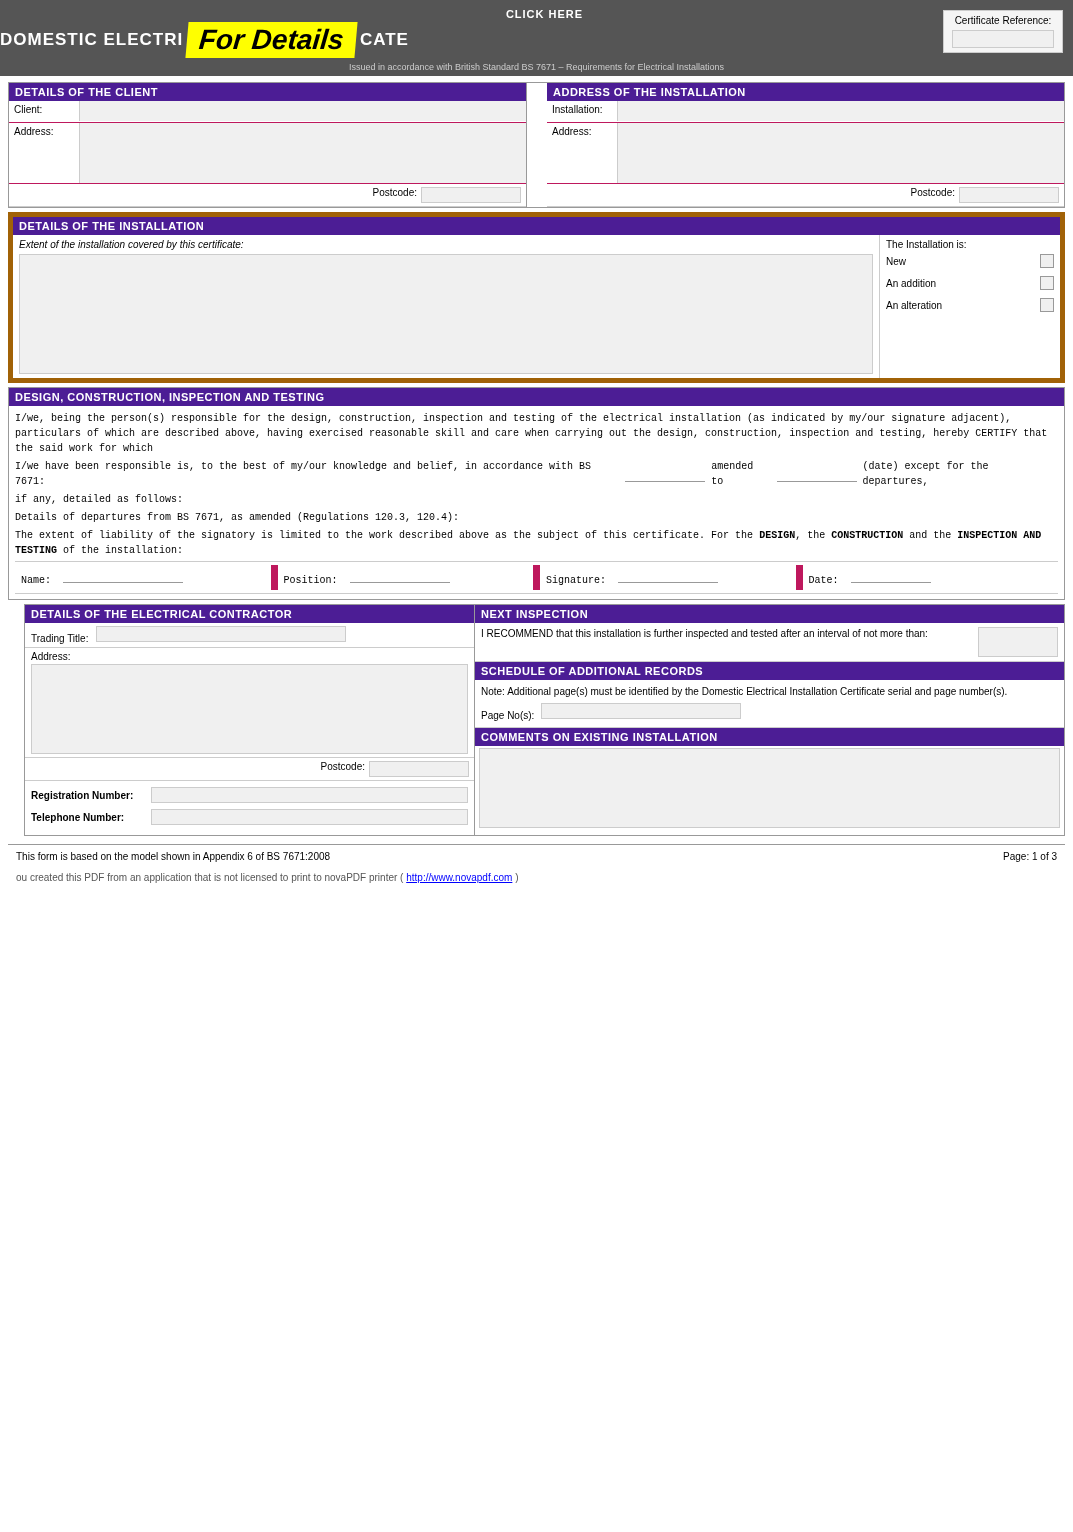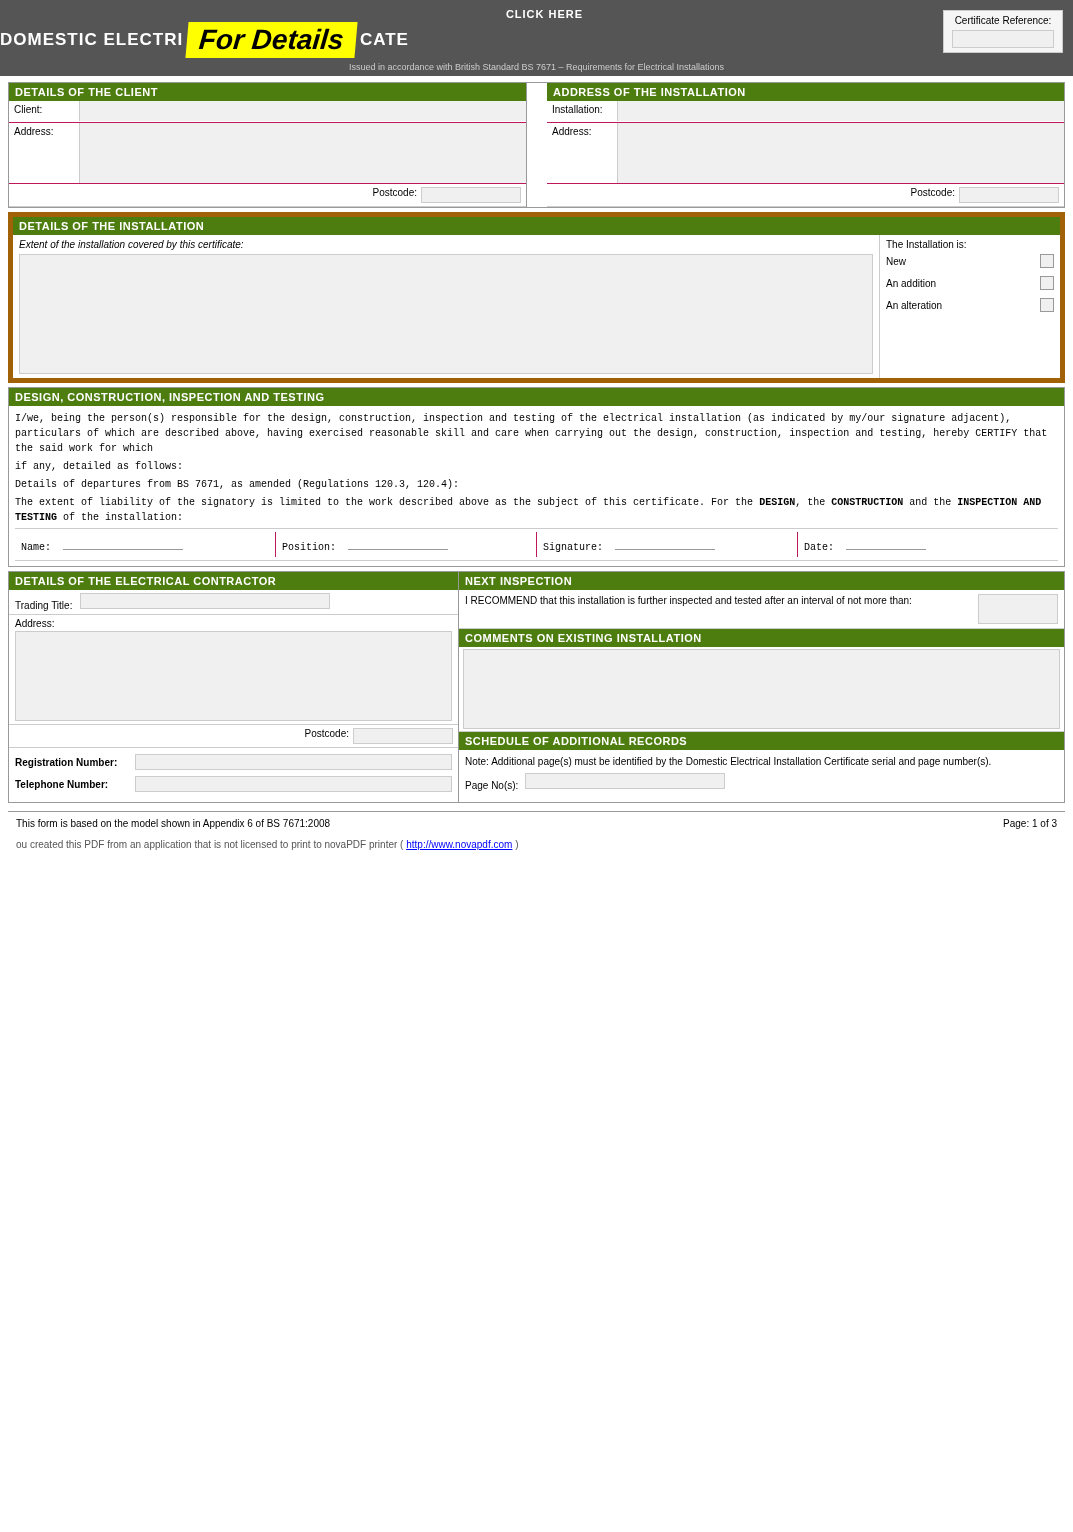--- a/index.html
+++ b/index.html
@@ -63,21 +63,21 @@
       min-height: 40px;
     }
 
     
     .content {
       padding: 6px 8px;
     }
 
     
     .section-header {
-      background: #4d7c0f;
+      background: #4c1d95;
       color: #fff;
       font-weight: bold;
       font-size: 11px;
       padding: 3px 6px;
       letter-spacing: 0.5px;
     }
 
     
     .two-col {
       display: flex;
@@ -210,31 +210,32 @@
     .sig-row {
       display: flex;
       border-top: 1px solid #ccc;
       border-bottom: 1px solid #ccc;
       padding: 3px 0;
     }
     .sig-cell {
       flex: 1;
       padding: 2px 6px;
       font-size: 10px;
-      border-right: 1px solid #be185d;
+      border-right: 7px solid #be185d;
     }
     .sig-cell:last-child {
       border-right: none;
     }
 
     
     .bottom-two-col {
       display: flex;
       border: 1px solid #999;
       margin-bottom: 4px;
+      margin-left: 16px;
     }
     .bottom-left {
       width: 450px;
       border-right: 1px solid #999;
     }
     .bottom-right {
       flex: 1;
     }
 
     .sub-section {
@@ -399,20 +400,27 @@
             <div class="checkbox-box"></div>
           </div>
         </div>
       </div>
     </div>
 
     <div class="design-section">
       <div class="section-header">DESIGN, CONSTRUCTION, INSPECTION AND TESTING</div>
       <div class="design-body">
         <p>I/we, being the person(s) responsible for the design, construction, inspection and testing of the electrical installation (as indicated by my/our signature adjacent), particulars of which are described above, having exercised reasonable skill and care when carrying out the design, construction, inspection and testing, hereby CERTIFY that the said work for which</p>
+        <div class="inline-fields">
+          <span>I/we have been responsible is, to the best of my/our knowledge and belief, in accordance with BS 7671:</span>
+          <span class="inline-field-box"></span>
+          <span>amended to</span>
+          <span class="inline-field-box"></span>
+          <span>(date) except for the departures,</span>
+        </div>
         <p>if any, detailed as follows:</p>
         <p>Details of departures from BS 7671, as amended (Regulations 120.3, 120.4):</p>
         <p>
           The extent of liability of the signatory is limited to the work described above as the subject of this certificate. For the <strong>DESIGN</strong>, the <strong>CONSTRUCTION</strong> and the <strong>INSPECTION AND TESTING</strong> of the installation:
         </p>
         <div class="sig-row">
           <div class="sig-cell">
             <span>Name:</span>
             <span class="inline-field-box" style="min-width:120px;display:inline-block;border-bottom:1px solid #999;"></span>
           </div>
@@ -466,34 +474,34 @@
           <div class="section-header">NEXT INSPECTION</div>
           <div class="next-insp-body">
             <div class="next-insp-row">
               <span class="next-insp-text">I RECOMMEND that this installation is further inspected and tested after an interval of not more than:</span>
               <div class="next-insp-value"></div>
             </div>
           </div>
         </div>
 
         <div class="sub-section">
-          <div class="section-header">COMMENTS ON EXISTING INSTALLATION</div>
-          <div class="comments-body"></div>
-        </div>
-
-        <div class="sub-section">
           <div class="section-header">SCHEDULE OF ADDITIONAL RECORDS</div>
           <div class="schedule-body">
             <p>Note: Additional page(s) must be identified by the Domestic Electrical Installation Certificate serial and page number(s).</p>
             <div style="margin-top:4px;">
               <span>Page No(s):</span>
               <span style="display:inline-block;min-width:200px;height:16px;background:#f0f0f0;border:1px solid #ccc;margin-left:4px;"></span>
             </div>
           </div>
         </div>
+
+        <div class="sub-section">
+          <div class="section-header">COMMENTS ON EXISTING INSTALLATION</div>
+          <div class="comments-body"></div>
+        </div>
       </div>
     </div>
 
     <div class="footer">
       <span>This form is based on the model shown in Appendix 6 of BS 7671:2008</span>
       <span>Page: 1 of 3</span>
     </div>
     <div class="footer-bottom">
       <span>ou created this PDF from an application that is not licensed to print to novaPDF printer (</span>
       <a href="#">http://www.novapdf.com</a>

